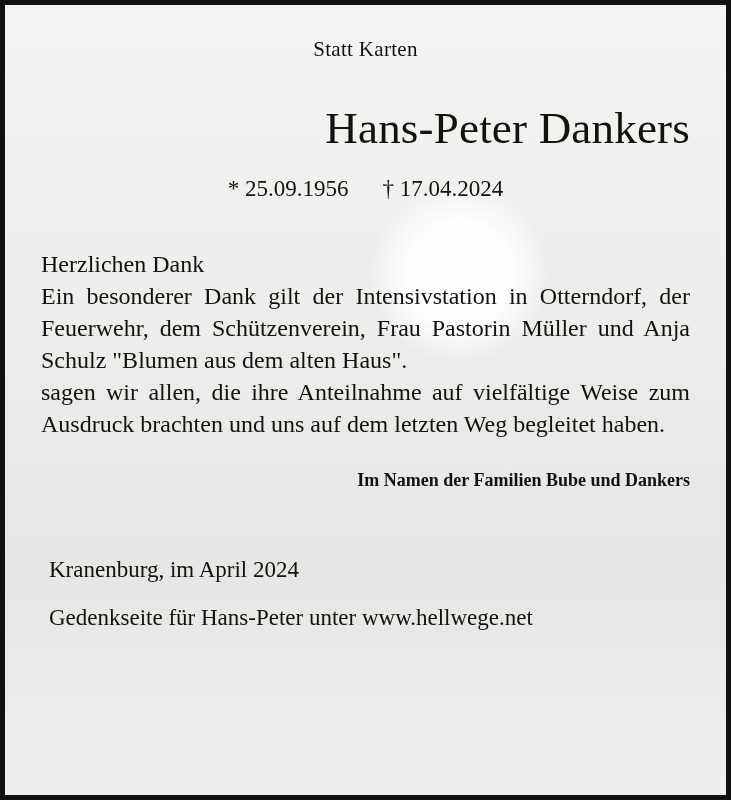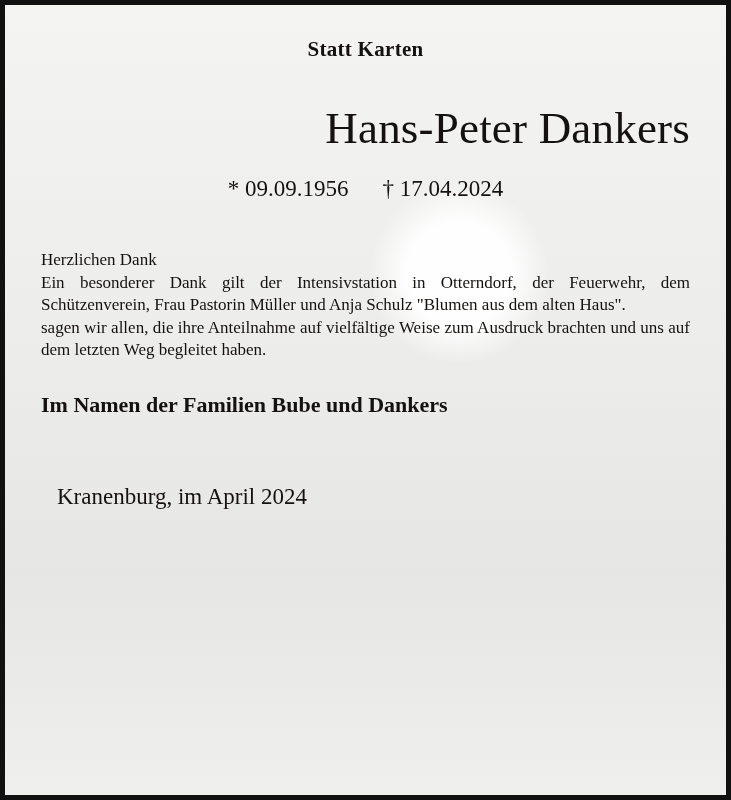--- a/index.html
+++ b/index.html
@@ -39,21 +39,21 @@
   }
   
   .content {
     position: relative;
     z-index: 3;
     padding: 26px 36px 0 36px;
     color: #15110f;
   }
   .kicker {
     text-align: center;
-    font-weight: bold;
+    font-weight: normal;
     font-size: 21px;
     letter-spacing: 0.3px;
     margin: 6px 0 0 0;
   }
   .motto {
     text-align: center;
     font-size: 23px;
     margin: 35px 0 0 0;
   }
   .name {
@@ -67,43 +67,43 @@
     text-align: center;
     font-size: 23px;
     margin: 22px 0 0 0;
   }
   .dates .gap {
     display: inline-block;
     width: 34px;
   }
   .thanks {
     margin: 47px 0 0 0;
-    font-size: 17px;
+    font-size: 24px;
     line-height: 1.33;
   }
   .thanks p {
     margin: 0;
   }
   .thanks p.just {
     text-align: justify;
     text-align-last: left;
   }
   .family {
-    text-align: left;
+    text-align: right;
     font-weight: bold;
-    font-size: 22px;
+    font-size: 18px;
     margin: 30px 0 0 0;
   }
   .footer {
     margin: 62px 0 0 0;
     font-size: 23px;
     line-height: 1.5;
   }
   .footer p {
-    margin: 16px;
+    margin: 8px;
   }
   .footer .second {
     margin-top: 13px;
   }
 </style>
 </head>
 <body>
 
 <div class="notice">
 
@@ -170,29 +170,30 @@
   </div>
 
   <div class="content">
 
     <div class="kicker">Statt Karten</div>
 
 
     <div class="name">Hans-Peter Dankers</div>
 
     <div class="dates">
-      <span>* 09.09.1956</span><span class="gap"></span><span>† 17.04.2024</span>
+      <span>* 25.09.1956</span><span class="gap"></span><span>† 17.04.2024</span>
     </div>
 
     <div class="thanks">
       <p>Herzlichen Dank</p>
       <p class="just">Ein besonderer Dank gilt der Intensivstation in Otterndorf, der Feuerwehr, dem Schützenverein, Frau Pastorin Müller und Anja Schulz "Blumen aus dem alten Haus".</p>
       <p class="just">sagen wir allen, die ihre Anteilnahme auf vielfältige Weise zum Ausdruck brachten und uns auf dem letzten Weg begleitet haben.</p>
     </div>
 
     <div class="family">Im Namen der Familien Bube und Dankers</div>
 
     <div class="footer">
       <p>Kranenburg, im April 2024</p>
+      <p class="second">Gedenkseite für Hans-Peter unter www.hellwege.net</p>
     </div>
 
   </div>
 </div>
 
 </body></html>

